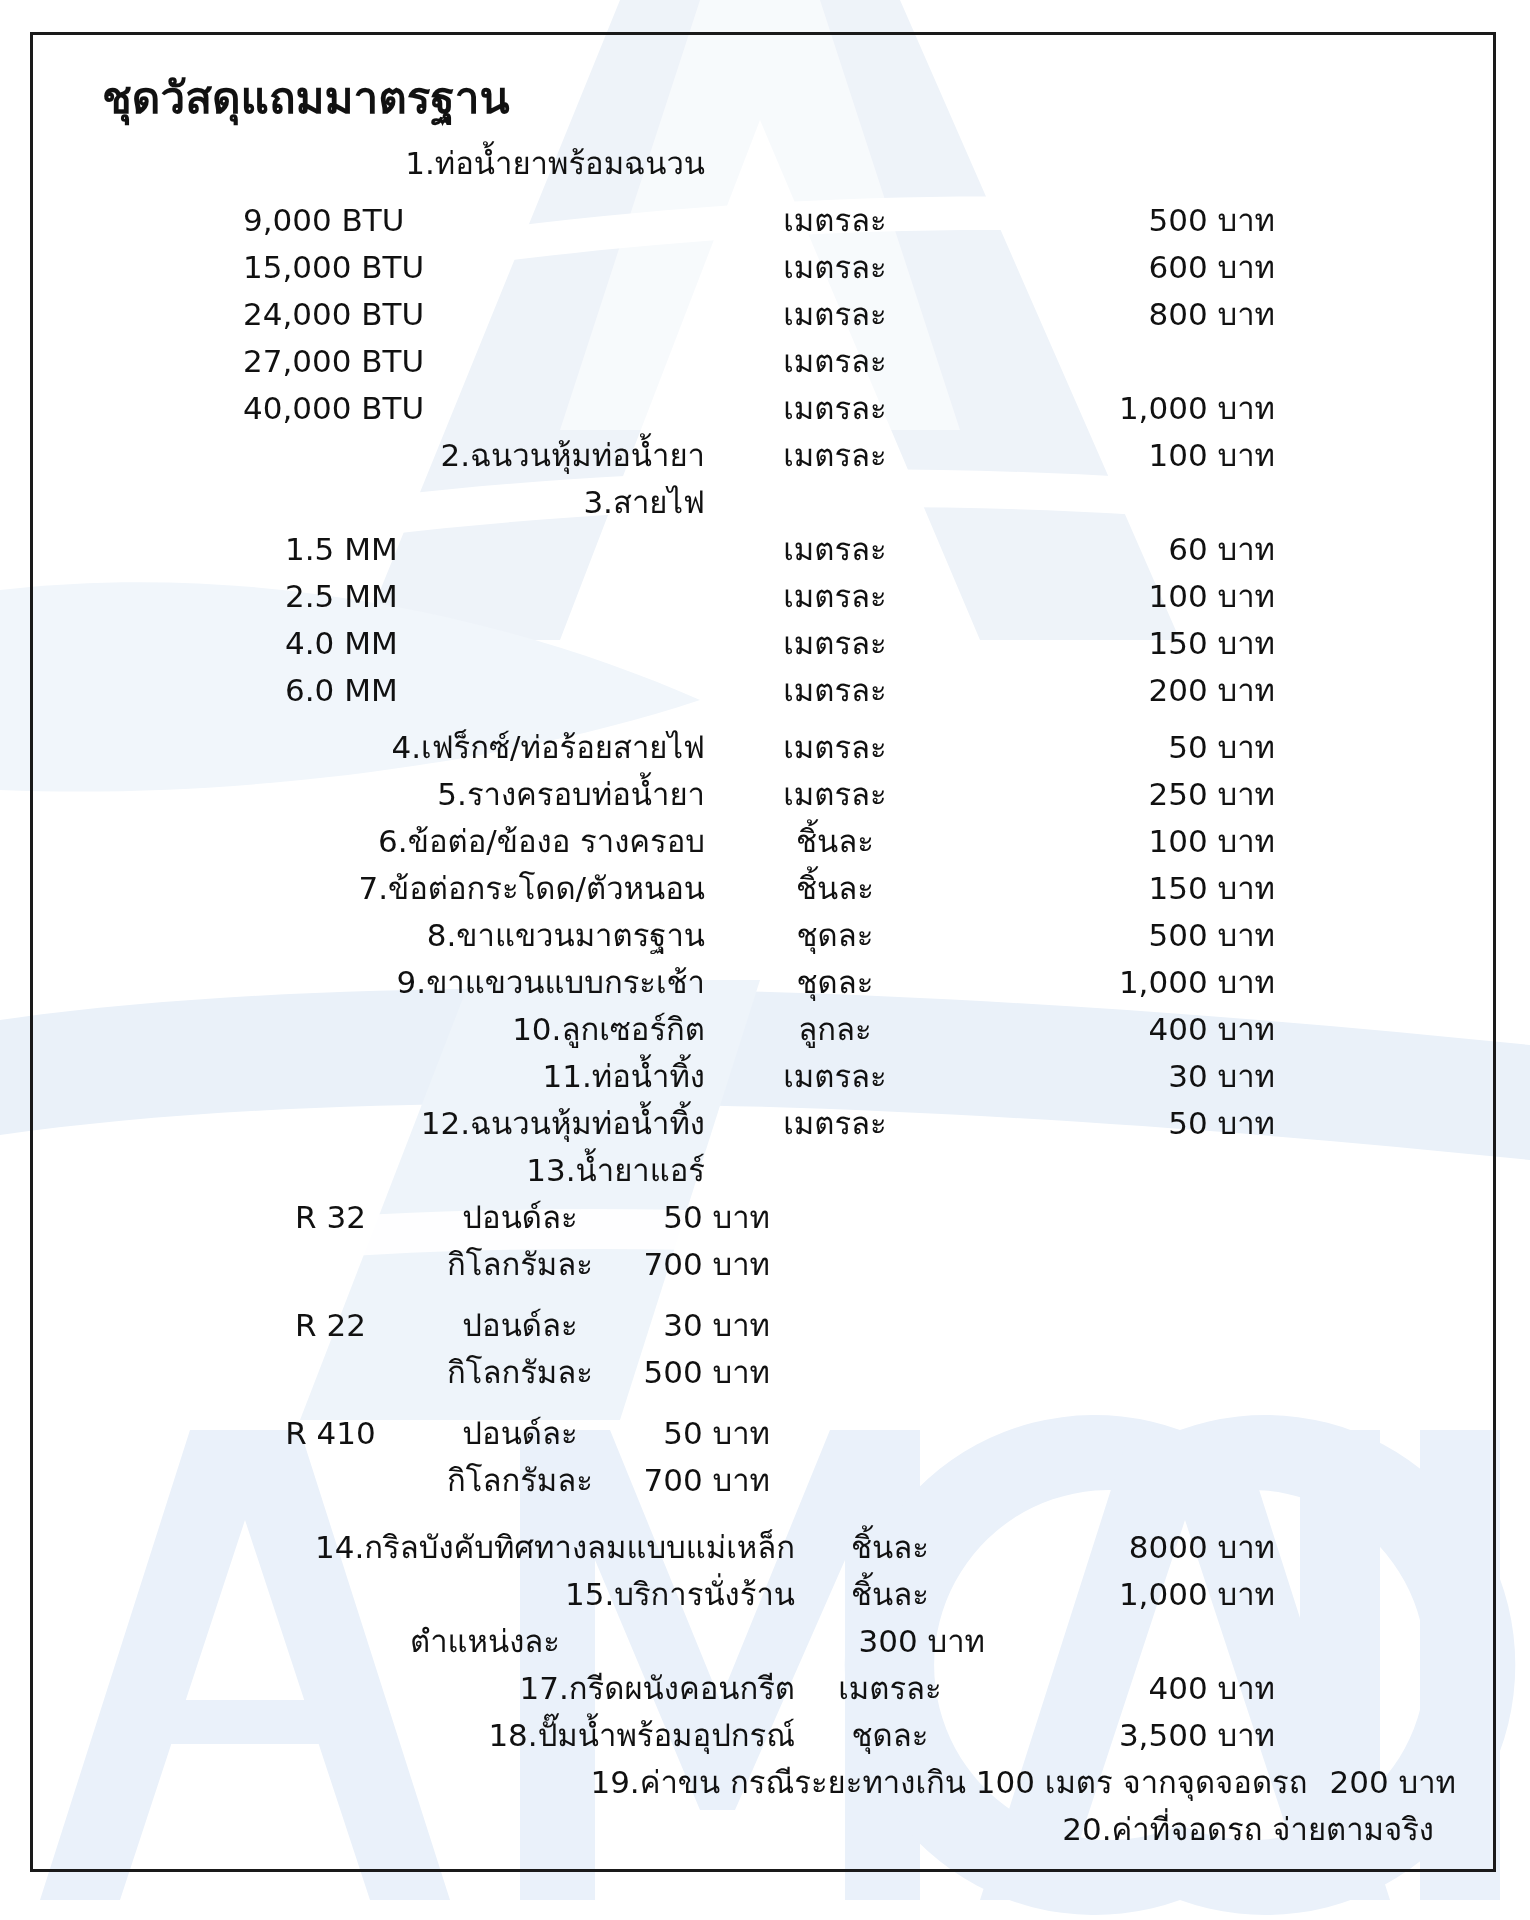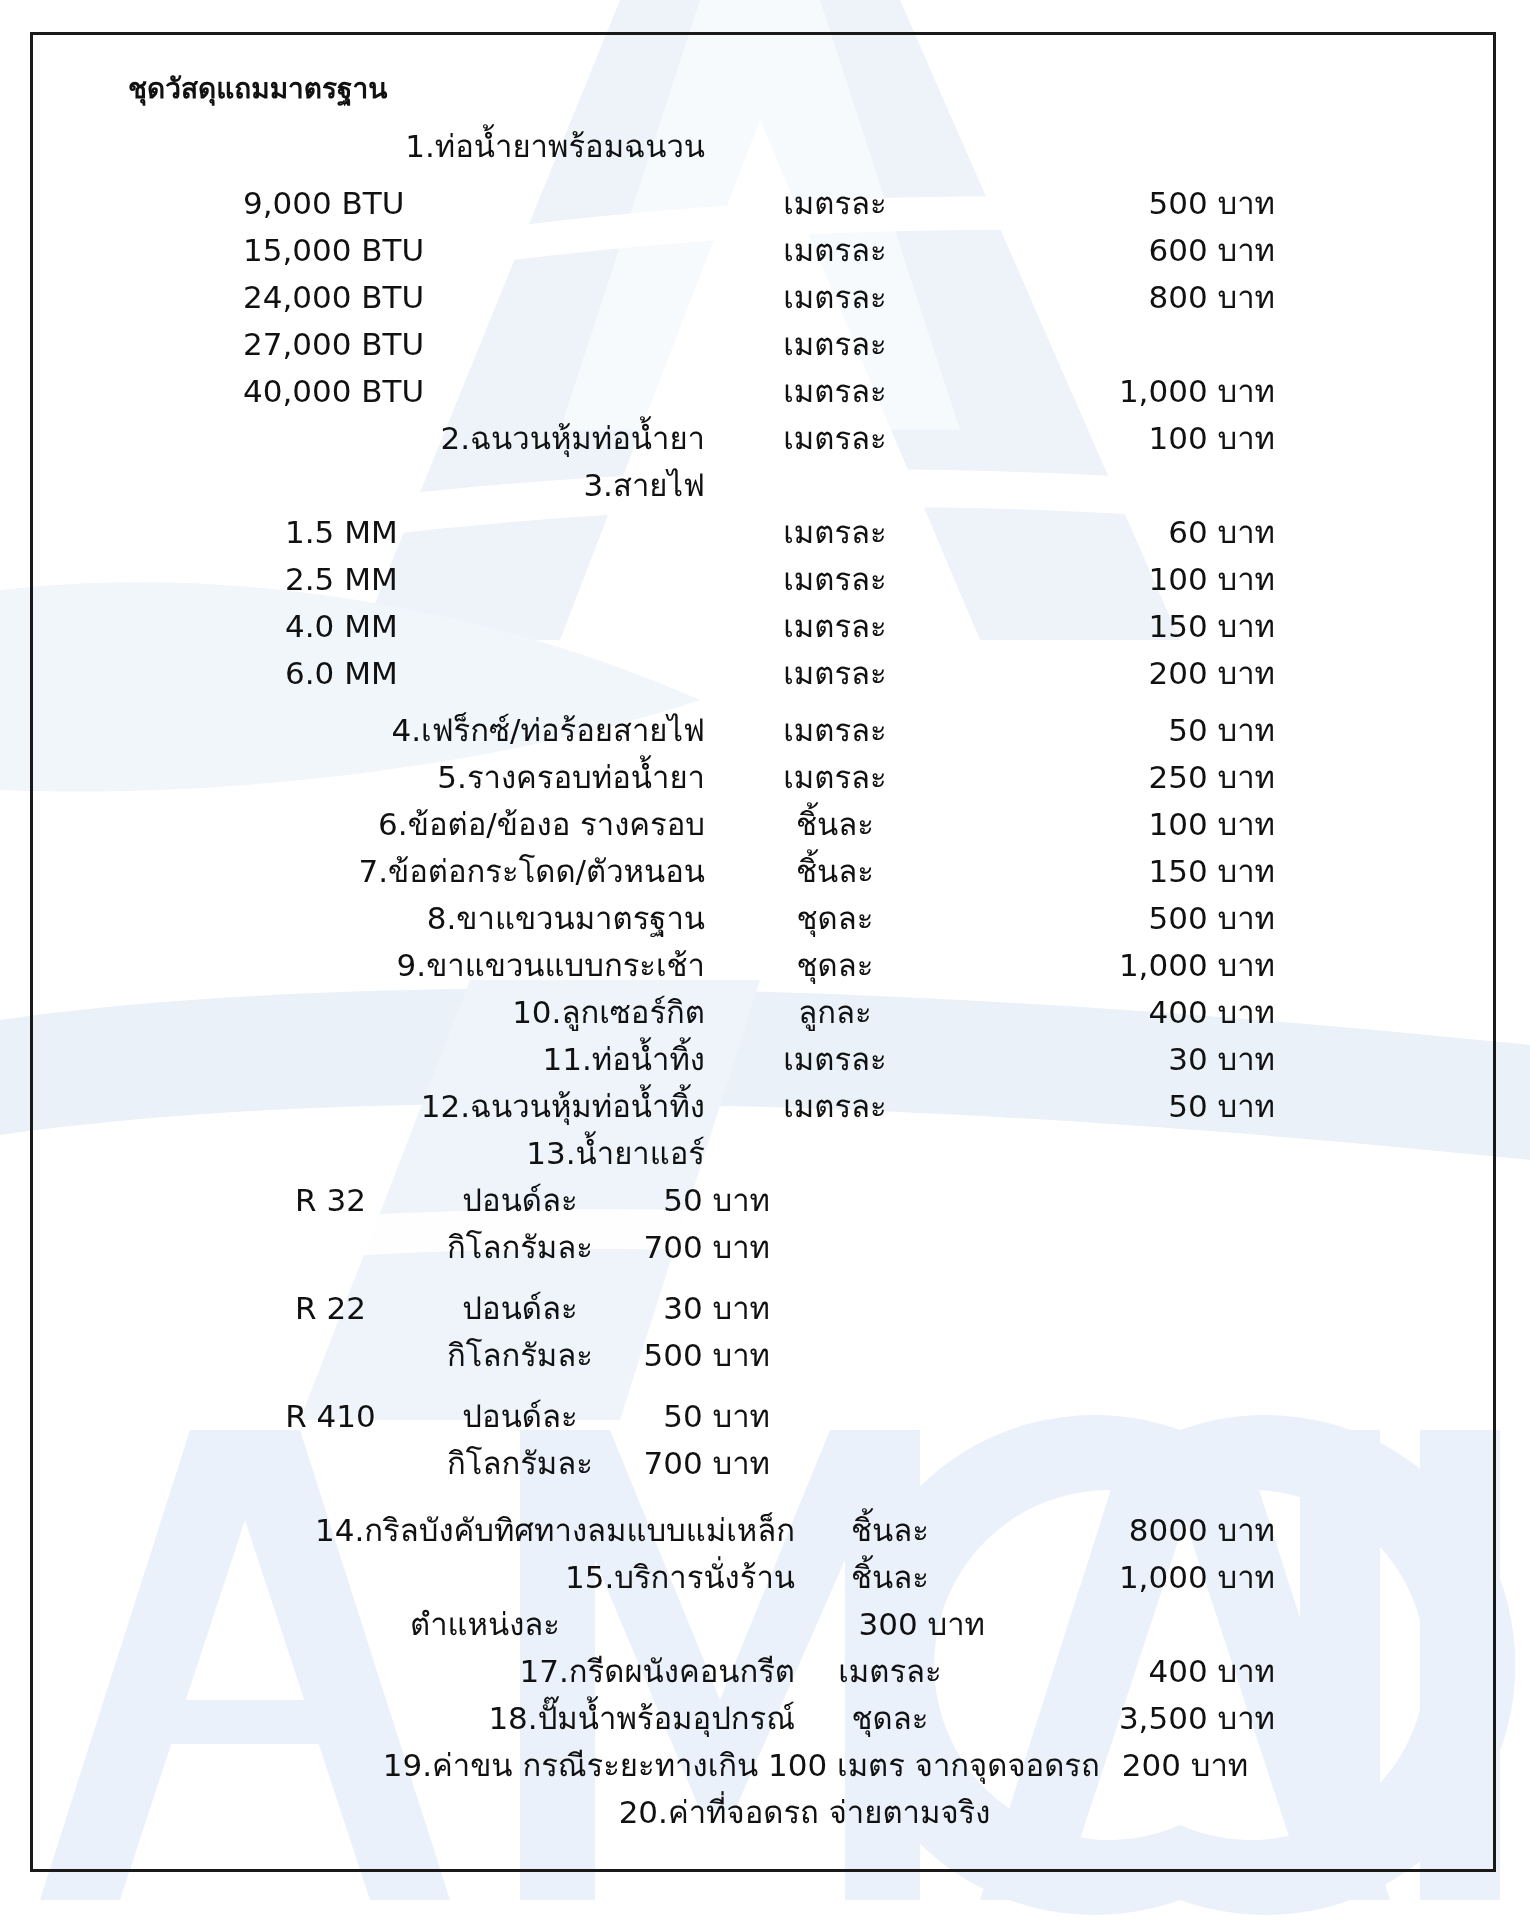--- a/index.html
+++ b/index.html
@@ -41,23 +41,23 @@
     left: 30px;
     top: 32px;
     width: 1466px;
     height: 1840px;
     box-sizing: border-box;
     padding: 28px 40px 0 55px;
     z-index: 2;
   }
 
   h1#doc-title {
-    font-size: 28px;
+    font-size: 44px;
     font-weight: bold;
-    margin: 14px 0 18px 43px;
+    margin: 14px 0 18px 17px;
     letter-spacing: 0px;
     line-height: 1.1;
   }
 
   
   .row {
     display: grid;
     grid-template-columns: 530px 260px 310px;
     align-items: baseline;
     font-size: 31px;
@@ -103,21 +103,21 @@
   .row.wide {
     grid-template-columns: 620px 190px 290px;
   }
   .row.wide .c-unit { text-align: center; }
 
   
   .note {
     font-size: 31px;
     line-height: 47px;
     white-space: nowrap;
-    text-align: center;
+    text-align: right;
   }
   .note .note-price { padding-left: 22px; }
 
   .gap-sm { height: 10px; }
   .gap-md { height: 20px; }
 </style>
 </head>
 <body>
 
 <svg id="watermark" viewBox="0 0 1530 1920" preserveAspectRatio="none">

